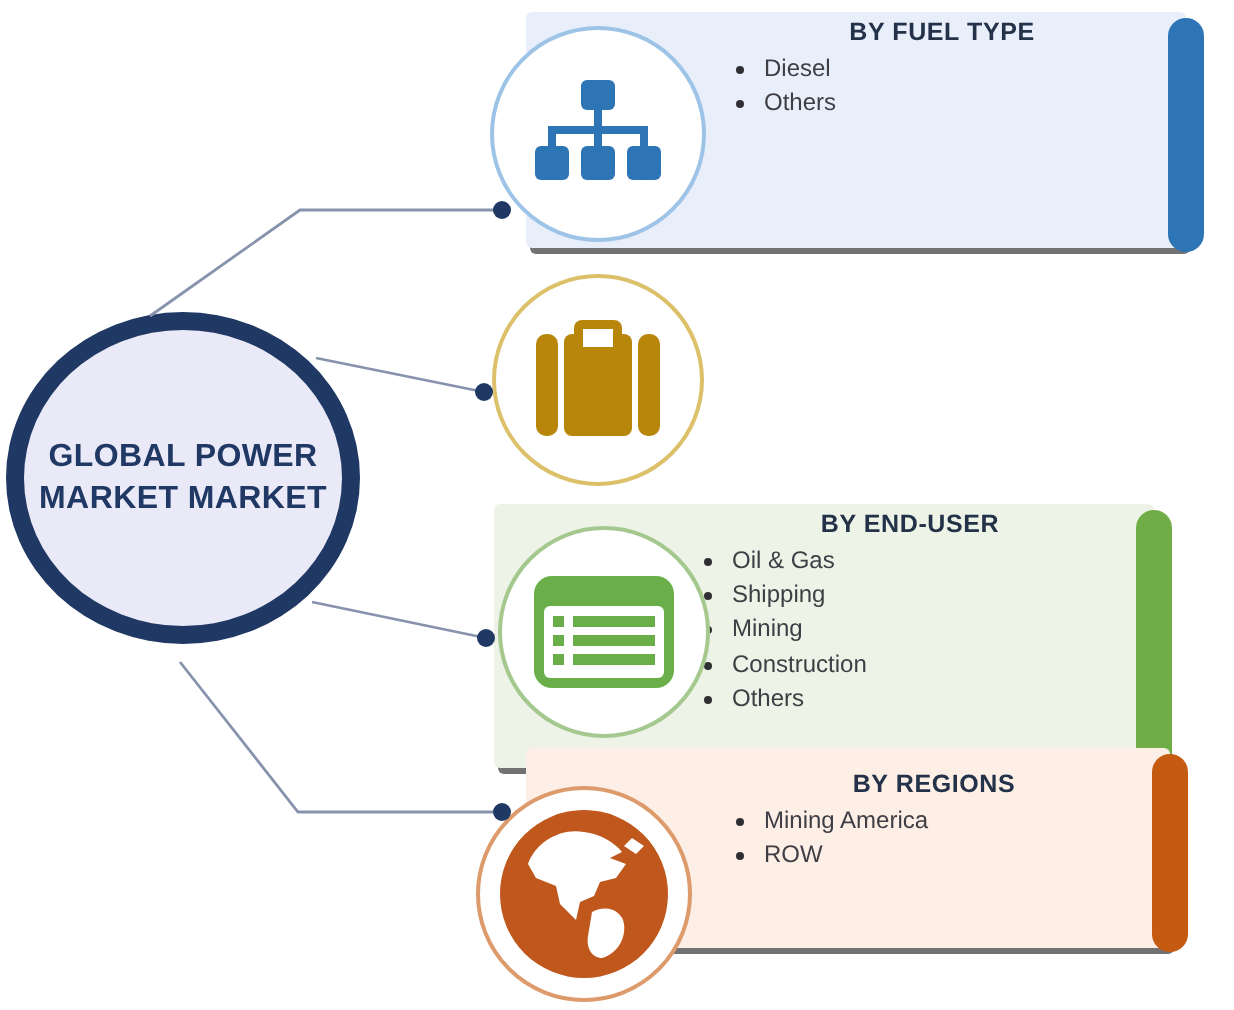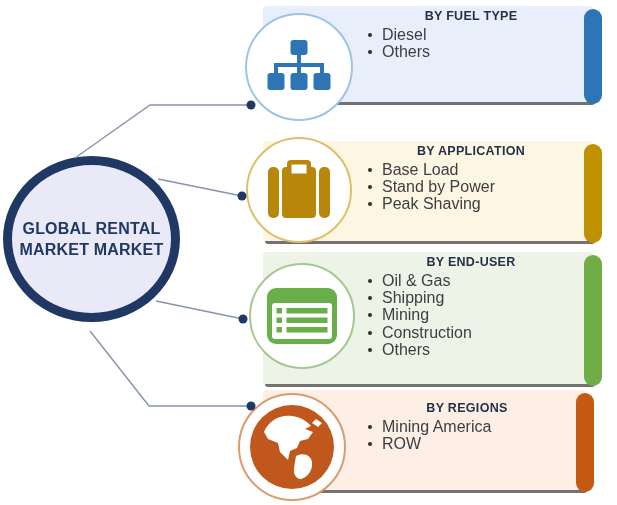--- a/index.html
+++ b/index.html
@@ -47,56 +47,56 @@
   }
   .card-content { position: relative; padding: 3px 18px 0 104px; }
   .card-title {
     display: block; text-align: center;
     font-weight: bold; font-size: 12.5px; line-height: 14px;
     color: #233248; letter-spacing: 0.3px; white-space: nowrap;
   }
   .card ul { list-style: none; margin-top: 3px; }
   .card li {
     position: relative;
-    font-size: 16px; line-height: 17.2px; color: #3e3e44;
+    font-size: 12px; line-height: 17.2px; color: #3e3e44;
     padding-left: 15px; white-space: nowrap;
   }
   .card li::before {
     content: ""; position: absolute; left: 1px; top: 7px;
     width: 4px; height: 4px; border-radius: 50%;
     background: #2f2f33;
   }
-  #card-fuel        { left: 263px; top: 6px;   width: 330px; height: 96px; background: #e9eefb; }
+  #card-fuel        { left: 263px; top: 6px;   width: 330px; height: 118px; background: #e9eefb; }
   #card-fuel .accent-bar        { background: #2e75b6; }
   #card-application { left: 263px; top: 141px; width: 330px; height: 100px; background: #fdf6e2; }
   #card-application .accent-bar { background: #bf9000; }
-  #card-enduser     { left: 263px; top: 252px; width: 330px; height: 132px; background: #edf3e7; }
+  #card-enduser     { left: 247px; top: 252px; width: 330px; height: 132px; background: #edf3e7; }
   #card-enduser .accent-bar     { background: #70ad47; }
-  #card-regions     { left: 263px; top: 390px; width: 322px; height: 100px; background: #fdeee6; }
+  #card-regions     { left: 263px; top: 374px; width: 322px; height: 100px; background: #fdeee6; }
   #card-regions .accent-bar     { background: #c55a11; }
   #card-regions .card-content   { padding-top: 11px; }
   
   .badge {
     position: absolute;
     background: #ffffff; border-radius: 50%;
     display: flex; align-items: center; justify-content: center;
     z-index: 3;
   }
   #badge-fuel        { left: 245px; top: 13px;  width: 108px; height: 108px; border: 2px solid #9dc3e6; }
   #badge-application { left: 246px; top: 137px; width: 106px; height: 106px; border: 2px solid #dcc06a; }
   #badge-enduser     { left: 249px; top: 263px; width: 106px; height: 106px; border: 2px solid #a5c88f; }
   #badge-regions     { left: 238px; top: 393px; width: 108px; height: 108px; border: 2px solid #dd9a6b; }
 </style>
 </head>
 <body>
 
 <div class="canvas">
 
   <div class="hub">
-    <div class="hub-line">GLOBAL RENTAL</div>
+    <div class="hub-line">GLOBAL POWER</div>
     <div class="hub-line">MARKET MARKET</div>
   </div>
 
   <svg class="connectors" viewBox="0 0 617 505">
     <polyline points="75,158 150,105 251,105" fill="none" stroke="#8793ad" stroke-width="1.4"></polyline>
     <circle cx="251" cy="105" r="4.5" fill="#1f3864"></circle>
     <polyline points="158,179 242,196" fill="none" stroke="#8793ad" stroke-width="1.4"></polyline>
     <circle cx="242" cy="196" r="4.5" fill="#1f3864"></circle>
     <polyline points="156,301 243,319" fill="none" stroke="#8793ad" stroke-width="1.4"></polyline>
     <circle cx="243" cy="319" r="4.5" fill="#1f3864"></circle>
@@ -108,31 +108,20 @@
     <div class="accent-bar"></div>
     <div class="card-content">
       <span class="card-title">BY FUEL TYPE</span>
       <ul>
         <li>Diesel</li>
         <li>Others</li>
       </ul>
     </div>
   </div>
 
-  <div class="card" id="card-application">
-    <div class="accent-bar"></div>
-    <div class="card-content">
-      <span class="card-title">BY APPLICATION</span>
-      <ul>
-        <li>Base Load</li>
-        <li>Stand by Power</li>
-        <li>Peak Shaving</li>
-      </ul>
-    </div>
-  </div>
 
   <div class="card" id="card-enduser">
     <div class="accent-bar"></div>
     <div class="card-content">
       <span class="card-title">BY END-USER</span>
       <ul>
         <li>Oil &amp; Gas</li>
         <li>Shipping</li>
         <li>Mining</li>
         <li>Construction</li>

